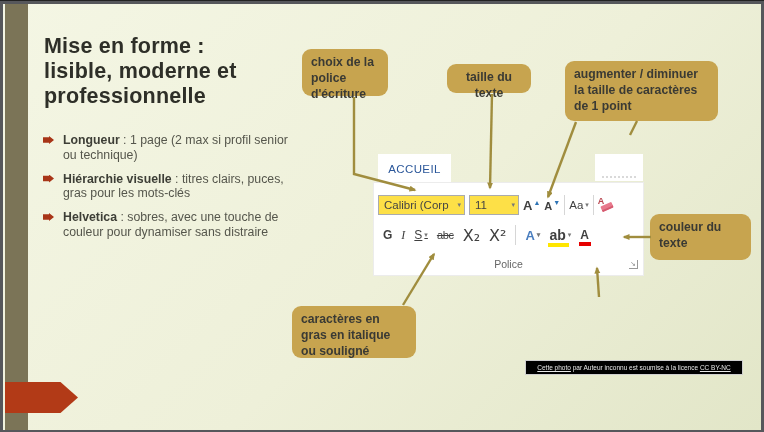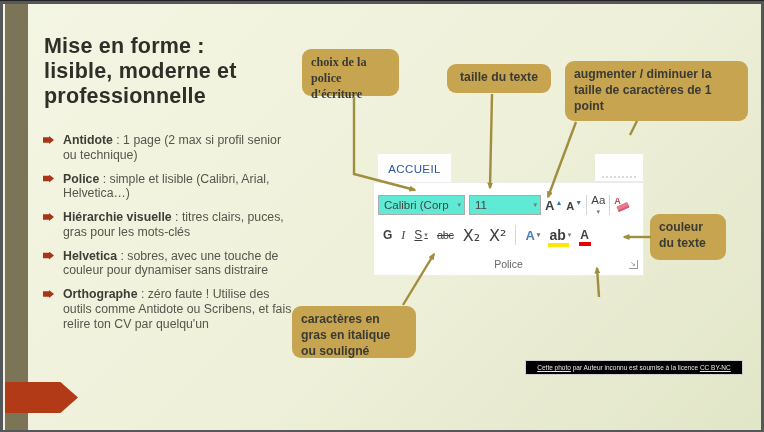--- a/index.html
+++ b/index.html
@@ -11,45 +11,45 @@
     clip-path:polygon(0 0,76% 0,100% 50%,76% 100%,0 100%);}
   .title{position:absolute;left:41px;top:30px;width:218px;margin:0;
     font-size:21.5px;line-height:1.17;font-weight:bold;color:#2e2f28;letter-spacing:.2px;}
   .bullets{position:absolute;left:40px;top:129px;width:254px;margin:0;padding:0;list-style:none;}
   .bullets li{display:flex;gap:9px;margin-bottom:9px;font-size:12.3px;line-height:1.2;color:#55564c;}
   .marker{flex:0 0 auto;width:11px;height:8px;margin-top:3px;background:#a83517;
     clip-path:polygon(0 15%,55% 15%,55% 0,100% 50%,55% 100%,55% 85%,0 85%);}
   .bullets b{color:#3d3e36;}
   .callout{position:absolute;background:#c7a44f;border-radius:9px;color:#3a3a34;
     font-size:12.2px;font-weight:bold;line-height:1.32;padding:5px 9px;box-sizing:border-box;}
-  .co-font{left:299px;top:45px;width:97px;height:47px;font-family:Liberation Serif, serif;}
-  .co-size{left:444px;top:60px;width:104px;height:29px;text-align:center;}
-  .co-grow{left:562px;top:57px;width:183px;height:60px;}
-  .co-color{left:647px;top:210px;width:76px;height:46px;}
+  .co-font{left:299px;top:45px;width:86px;height:47px;}
+  .co-size{left:444px;top:60px;width:84px;height:29px;text-align:center;}
+  .co-grow{left:562px;top:57px;width:153px;height:60px;}
+  .co-color{left:647px;top:210px;width:101px;height:46px;}
   .co-highlight{left:493px;top:294px;width:164px;height:43px;text-align:center;}
   .co-bold{left:289px;top:302px;width:124px;height:52px;}
   
   .ribbon{position:absolute;left:371px;top:150px;width:269px;height:121px;color:#444;}
   .rtab{position:absolute;left:4px;top:0;width:73px;height:29px;background:#fff;
     display:flex;align-items:center;justify-content:center;font-size:11.5px;color:#2b579a;letter-spacing:.4px;}
   .rtoprt{position:absolute;right:0;top:0;width:48px;height:27px;background:#fff;}
   .rtoprt i{position:absolute;left:7px;right:7px;bottom:3px;border-bottom:2px dotted #d9d9d9;}
   .rbody{position:absolute;left:0;top:29px;width:269px;height:92px;background:#fff;
     box-shadow:0 0 0 1px #ececec;}
   .r1{position:absolute;left:4px;top:11px;height:22px;display:flex;align-items:center;gap:4px;}
-  .combo{height:20px;box-sizing:border-box;border:1px solid #aaabad;background:#5eead4;display:flex;
+  .combo{height:20px;box-sizing:border-box;border:1px solid #aaabad;background:#fde047;display:flex;
     align-items:center;padding:0 3px 0 5px;font-size:11.5px;white-space:nowrap;}
   .combo .dd{margin-left:auto;padding-left:4px;}
-  .cw-name{width:87px;}.cw-size{width:72px;}
+  .cw-name{width:87px;}.cw-size{width:50px;}
   .dd{font-size:7px;color:#777;}
   .fbtn{display:flex;align-items:flex-start;font-weight:bold;color:#3f3f3f;position:relative;}
   .fbtn .tri{font-size:7px;color:#2e74b5;margin-left:1px;}
   .ga{font-size:13px;line-height:13px;}.sa{font-size:11px;line-height:11px;margin-top:2px;}
   .sep{width:1px;height:20px;background:#d6d6d6;}
-  .case{font-size:11.5px;display:flex;align-items:center;gap:2px;color:#3f3f3f;flex-direction:column;}
+  .case{font-size:11.5px;display:flex;align-items:center;gap:2px;color:#3f3f3f;}
   .eraser{position:relative;width:16px;height:16px;}
   .eraser .ea{position:absolute;left:0;top:-1px;font-size:9px;font-weight:bold;color:#b8454f;}
   .eraser .pad{position:absolute;left:3px;top:7px;width:12px;height:6px;background:#e8798c;
     border-radius:1px;transform:rotate(-24deg);box-shadow:inset 0 -2px 0 #d45b70;}
   .r2{position:absolute;left:9px;top:42px;height:20px;display:flex;align-items:center;gap:9px;font-size:12px;}
   .bG{font-weight:bold;color:#3f3f3f;}
   .bI{font-family:"Liberation Serif",serif;font-style:italic;color:#3f3f3f;}
   .bS{text-decoration:underline;color:#3f3f3f;display:flex;align-items:center;gap:2px;}
   .bStr{font-size:11px;text-decoration:line-through;color:#3f3f3f;letter-spacing:-.3px;}
   .bSub,.bSup{font-size:16px;color:#3f3f3f;font-family:"DejaVu Sans",sans-serif;}
@@ -73,37 +73,29 @@
 
 <div class="stage">
   <div class="accent-bar"></div>
   <div class="red-arrow"></div>
 
   <h1 class="title">Mise en forme : lisible, moderne et professionnelle</h1>
 
   <ul class="bullets">
     <li>
       <span class="marker"></span>
-      <span><b>Antidote</b><span> : 1 page (2 max si profil senior ou technique)</span></span>
-    </li>
-    <li>
-      <span class="marker"></span>
-      <span><b>Police</b><span> : simple et lisible (Calibri, Arial, Helvetica…)</span></span>
+      <span><b>Longueur</b><span> : 1 page (2 max si profil senior ou technique)</span></span>
     </li>
     <li>
       <span class="marker"></span>
       <span><b>Hiérarchie visuelle</b><span> : titres clairs, puces, gras pour les mots-clés</span></span>
     </li>
     <li>
       <span class="marker"></span>
       <span><b>Helvetica</b><span> : sobres, avec une touche de couleur pour dynamiser sans distraire</span></span>
-    </li>
-    <li>
-      <span class="marker"></span>
-      <span><b>Orthographe</b><span> : zéro faute ! Utilise des outils comme Antidote ou Scribens, et fais relire ton CV par quelqu'un</span></span>
     </li>
   </ul>
 
   <div class="callout co-font">choix de la police d'écriture</div>
   <div class="callout co-size">taille du texte</div>
   <div class="callout co-grow">augmenter / diminuer la taille de caractères de 1 point</div>
   <div class="callout co-color">couleur du texte</div>
   <div class="callout co-bold">caractères en gras en italique ou souligné</div>
 
   <div class="ribbon">

